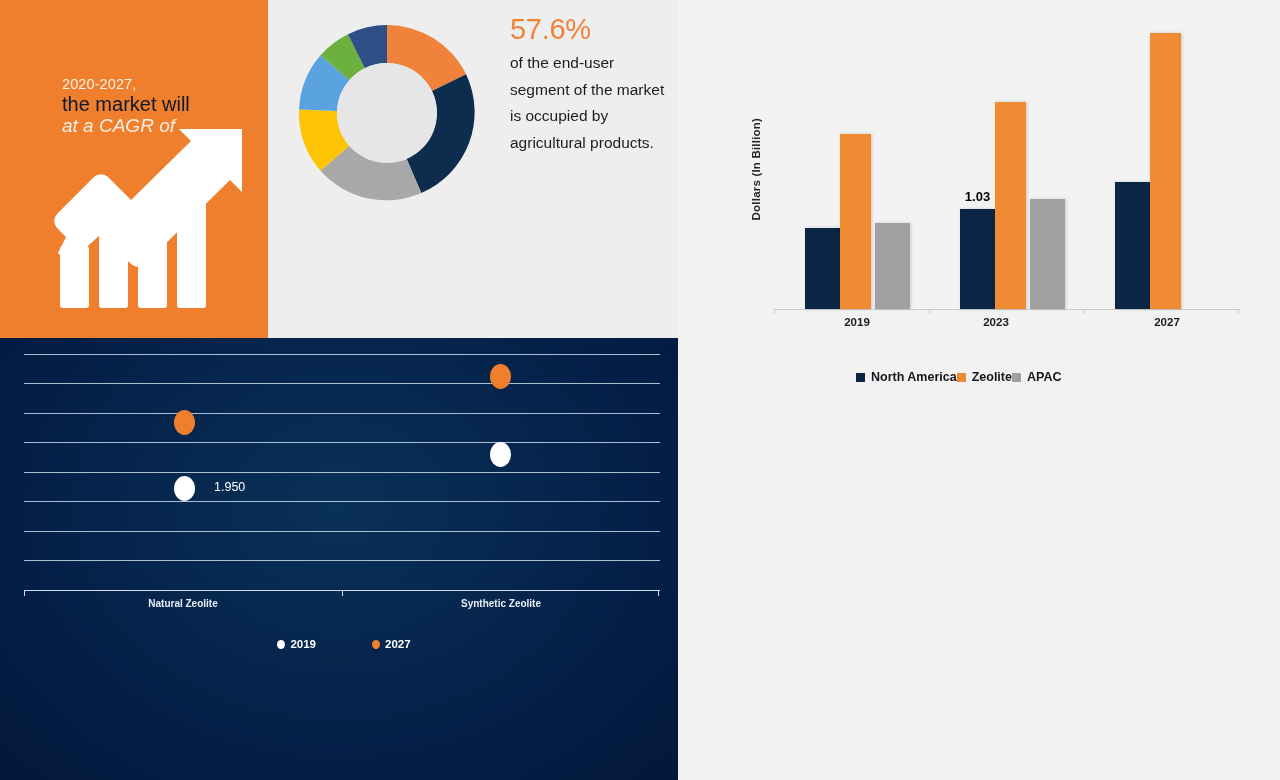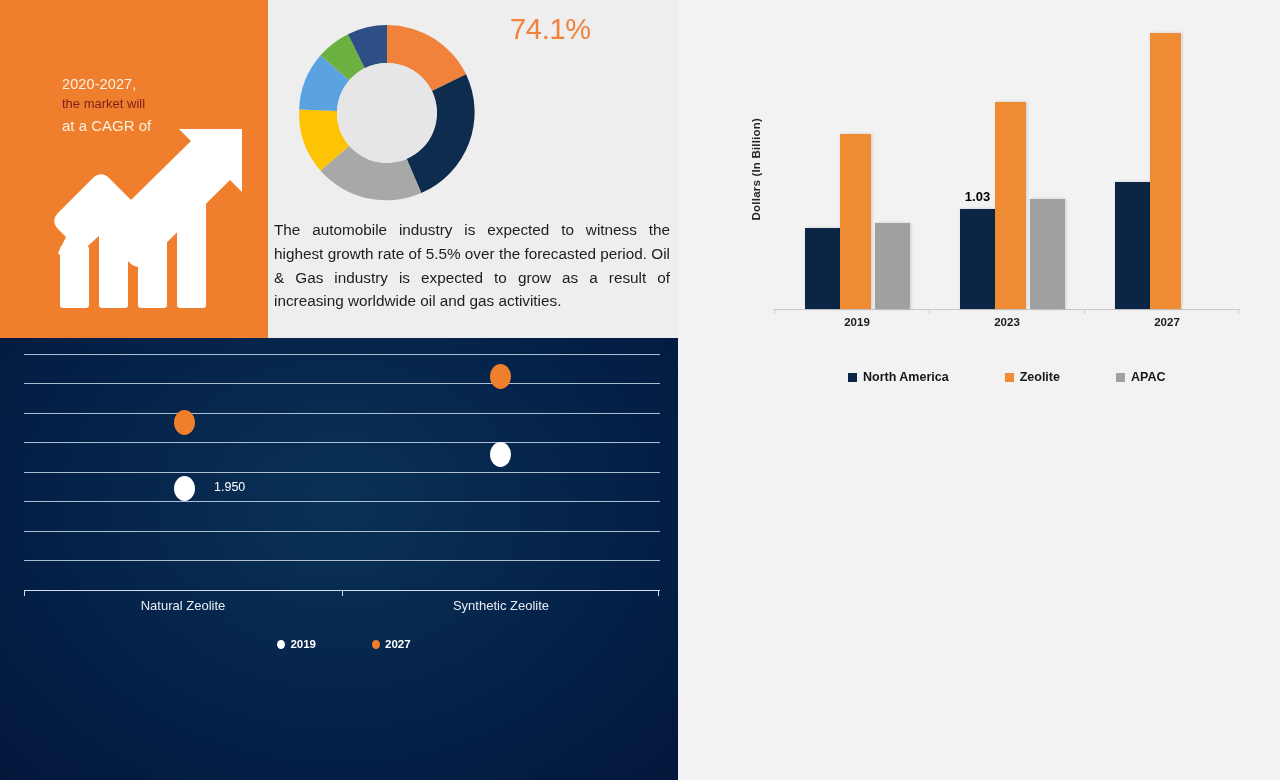--- a/index.html
+++ b/index.html
@@ -11,23 +11,23 @@
   }
   #root { position: relative; width: 1280px; height: 780px; }
 
   
   .panel-orange {
     position: absolute; left: 0; top: 0; width: 268px; height: 338px;
     background: #ef7f2d; overflow: hidden;
   }
   .acc-text { position: absolute; left: 62px; top: 48px; color: #fdf3e6; margin-top: 26px; }
   .acc-l1 { font-size: 14.5px; line-height: 20px; letter-spacing: .1px; color:#fdf0e2;}
-  .acc-l2 { font-size: 13px; line-height: 20px; color:#7f1d1d;}
+  .acc-l2 { font-size: 20px; line-height: 20px; color:#0f172a;}
   .acc-big { font-size: 29px; font-weight: bold; line-height: 34px; color:#ffffff; letter-spacing: -.2px; margin-top:1px;}
-  .acc-l3 { font-size: 15px; line-height: 22px; color:#fdf0e2; margin-top:1px;}
+  .acc-l3 { font-size: 19px; line-height: 22px; color:#fdf0e2; margin-top:1px;font-style:italic;}
   .acc-pct { font-size: 25px; font-weight: bold; line-height: 28px; color:#ffffff; }
   .growth-icon { position: absolute; left: 52px; top: 128px; width: 200px; height: 190px; }
 
   
   .panel-gray {
     position: absolute; left: 268px; top: 0; width: 410px; height: 338px;
     background: #eeeeee; overflow: hidden;
   }
   .donut-wrap { position: absolute; left: 14px; top: 8px; width: 210px; height: 210px; }
   .stat-block { position: absolute; left: 242px; top: 12px; width: 160px; }
@@ -51,21 +51,21 @@
   .dotchart { position: absolute; left: 24px; top: 16px; width: 640px; height: 250px; }
   .gridline { position: absolute; left: 0; width: 636px; height: 1.4px; background: #c9d9ea; opacity: .85; }
   .xaxis-line { position:absolute; left:0; top:236px; width:636px; height:1.4px; background:#cfdcea; }
   .xaxis-tick { position:absolute; width:1.3px; height:6px; background:#cfdcea; top:236px; }
   .dot {
     position: absolute; width: 21px; height: 25px; border-radius: 50%;
   }
   .dot.white { background: #ffffff; }
   .dot.orange { background: #ef7f2d; }
   .dot-label { position: absolute; color: #ffffff; font-size: 12.5px; }
-  .cat-label { position: absolute; color: #e8eef5; font-size: 13px; font-weight: normal; text-align: center; width: 160px; }
+  .cat-label { position: absolute; color: #e8eef5; font-size: 10px; font-weight: bold; text-align: center; width: 160px; }
   .dot-legend { position: absolute; top: 284px; left: 0; width: 640px; display: flex; justify-content: center; gap: 56px; align-items: center; }
   .dl-item { display: flex; align-items: center; gap: 5px; color: #ffffff; font-size: 11.5px; font-weight: bold; }
   .dl-mark { width: 8px; height: 9px; border-radius: 50%; }
   .navy-para {
     position: absolute; left: 22px; top: 333px; width: 640px;
     color: #ffffff; font-size: 15.5px; line-height: 26.5px;
   }
 
   
   .panel-right { position: absolute; left: 678px; top: 0; width: 602px; height: 780px; background: #f2f2f2; }
@@ -77,21 +77,21 @@
   }
   .plot { position: absolute; left: 26px; top: 0; width: 466px; height: 292px; }
   .baseline { position: absolute; left: 0; bottom: 0; width: 466px; height: 1.5px; background: #c9c9c9; }
   .btick { position:absolute; bottom:-4px; width:1.2px; height:5px; background:#c9c9c9; }
   .bar { position: absolute; bottom: 1px; box-shadow: 1px 0 3px rgba(0,0,0,.16); }
   .bar.na { background: #0b2545; }
   .bar.eu { background: #ef8b33; }
   .bar.ap { background: #a0a0a0; }
   .bar-value { position: absolute; font-size: 13px; font-weight: bold; color: #000000; }
   .xcat { position: absolute; top: 298px; font-size: 11.5px; font-weight: bold; color: #1b1b22; text-align: center; width: 90px; }
-  .bar-legend { position: absolute; left: 100px; top: 352px; width: 420px; display: flex; gap: 56px; align-items: center; }
+  .bar-legend { position: absolute; left: 108px; top: 352px; width: 420px; display: flex; align-items: center; }
   .bl-item { display: flex; align-items: center; gap: 6px; font-size: 12.5px; font-weight: bold; color: #15151c; }
   .bl-mark { width: 9px; height: 9px; }
 </style>
 </head>
 <body>
 
 <div id="root">
 
   <div class="panel-orange">
     <div class="acc-text">
@@ -128,23 +128,23 @@
           <path d="M -87.93 -3.50 A 88 88 0 0 1 -66.47 -57.73 L -37.77 -32.80 A 50 50 0 0 0 -49.96 -1.99 Z" fill="#5aa3e0"></path>
 
           <path d="M -66.47 -57.73 A 88 88 0 0 1 -39.05 -78.85 L -22.19 -44.80 A 50 50 0 0 0 -37.77 -32.80 Z" fill="#6cb03f"></path>
 
           <path d="M -39.05 -78.85 A 88 88 0 0 1 0 -88 L 0 -50 A 50 50 0 0 0 -22.19 -44.80 Z" fill="#2e4f85"></path>
           <circle cx="0" cy="0" r="50" fill="#e6e6e6"></circle>
         </g>
       </svg>
     </div>
     <div class="stat-block">
-      <div class="stat-pct">74.1%</div>
-    </div>
-    <div class="gray-para">The automobile industry is expected to witness the highest growth rate of 5.5% over the forecasted period. Oil &amp; Gas industry is expected to grow as a result of increasing worldwide oil and gas activities.</div>
+      <div class="stat-pct">57.6%</div>
+      <div class="stat-desc">of the end-user segment of the market is occupied by agricultural products.</div>
+    </div>
   </div>
 
   <div class="panel-navy">
     <div class="navy-grad"></div>
 
     <div class="dotchart">
       <div class="gridline" style="top:0px;"></div>
       <div class="gridline" style="top:29px;"></div>
       <div class="gridline" style="top:59px;"></div>
       <div class="gridline" style="top:88px;"></div>
@@ -198,21 +198,21 @@
 
         <div class="bar na" style="left:186px; width:35px; height:100px;"></div>
         <div class="bar eu" style="left:221px; width:31px; height:207px;"></div>
         <div class="bar ap" style="left:256px; width:35px; height:110px;"></div>
         <div class="bar-value" style="left:186px; top:171px; width:35px; text-align:center;">1.03</div>
 
         <div class="bar na" style="left:341px; width:35px; height:127px;"></div>
         <div class="bar eu" style="left:376px; width:31px; height:276px;"></div>
 
         <div class="xcat" style="left:38px;">2019</div>
-        <div class="xcat" style="left:188px;">2023</div>
+        <div class="xcat" style="left:177px;">2023</div>
         <div class="xcat" style="left:348px;">2027</div>
       </div>
 
       <div class="bar-legend">
         <div class="bl-item">
           <span class="bl-mark" style="background:#0b2545;"></span>
           <span>North America</span>
         </div>
         <div class="bl-item">
           <span class="bl-mark" style="background:#ef8b33;"></span>

